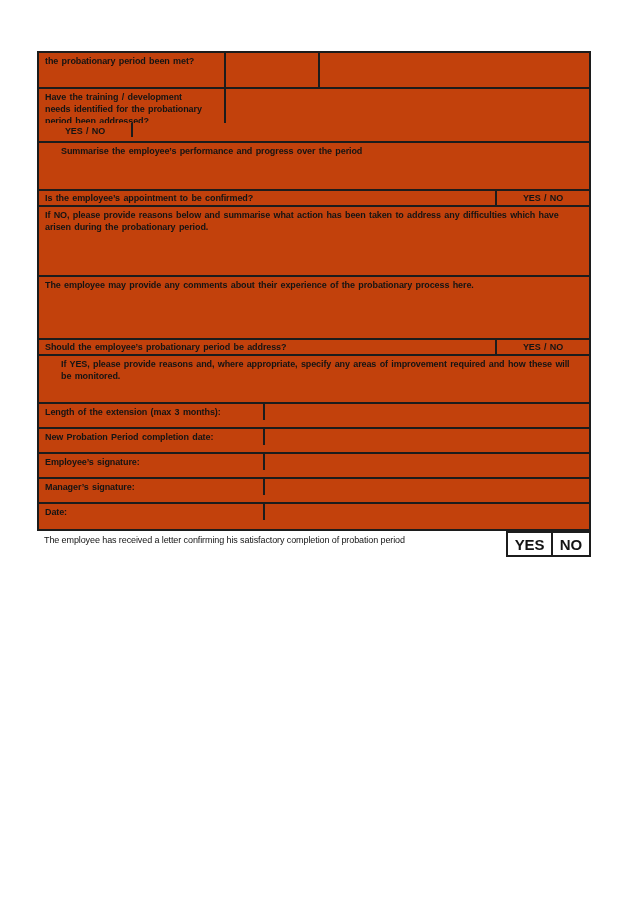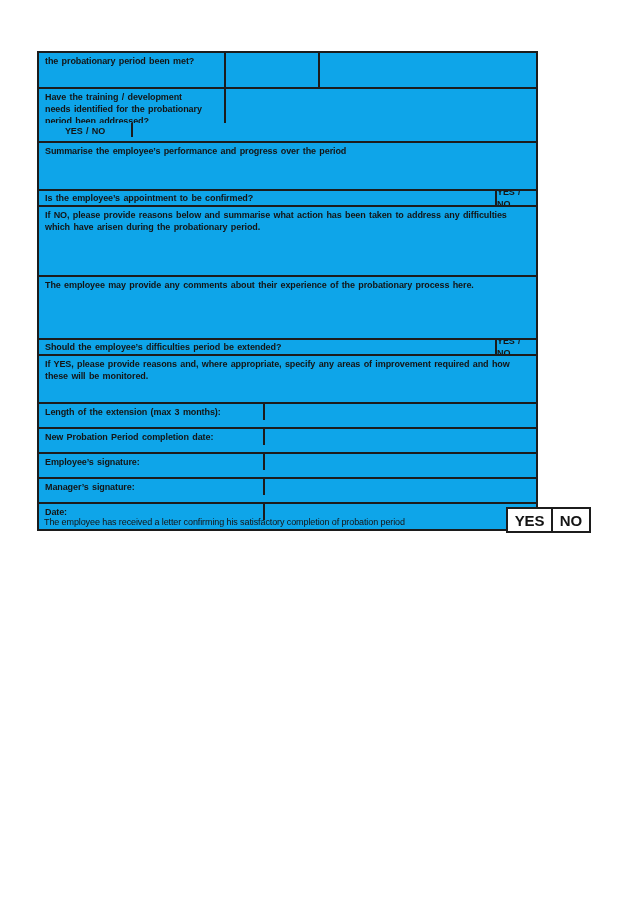--- a/index.html
+++ b/index.html
@@ -11,23 +11,23 @@
   }
   .page {
     position: relative;
     width: 636px; height: 900px;
     background: #ffffff;
     overflow: hidden;
   }
   .form-table {
     position: absolute;
     left: 37px; top: 51px;
-    width: 501px;
+    width: 554px;
     border: 2px solid #1c1c1c;
-    background: #0ea5e9;
+    background: #c2410c;
   }
   .row { display: flex; border-bottom: 2px solid #1c1c1c; }
   .row.last { border-bottom: none; }
   .cell {
     border-right: 2px solid #1c1c1c;
     padding: 2px 6px 2px 6px;
     font-size: 9px;
     line-height: 12px;
     font-weight: bold;
     letter-spacing: -0.1px;
@@ -40,33 +40,33 @@
   .cell.vcenter { display: flex; align-items: center; }
   .cell.hcenter { display: flex; align-items: center; justify-content: center; padding: 0; }
   
   .c-q3   { width: 187px; }   
   .c-a3   { width: 94px; }    
   .c-q2   { width: 458px; }   
   .c-l2   { width: 226px; }   
   
   .h36 { height: 36px; }
   .h54 { height: 54px; flex-direction: column; }
-  .h48 { height: 48px; }
+  .h48 { height: 48px; padding-left: 16px; }
   .h16 { height: 16px; }
   .h70 { height: 70px; }
   .h63 { height: 63px; }
   .h25 { height: 25px; flex-direction: column; }
   .thin .cell { padding-top: 0; padding-bottom: 0; }
   
   .footer {
     position: absolute;
-    left: 37px; top: 507px;
+    left: 37px; top: 531px;
     width: 554px;
     display: flex;
-    align-items: center;
+    align-items: flex-start;
     gap: 48px;
   }
   .footer-text {
     flex: 1;
     font-size: 9px;
     line-height: 11px;
     font-weight: normal;
     letter-spacing: -0.1px;
     padding: 4px 8px 0 7px;
   }
@@ -113,21 +113,21 @@
 
     <div class="row h70">
       <div class="cell lastcell">If NO, please provide reasons below and summarise what action has been taken to address any difficulties which have arisen during the probationary period.</div>
     </div>
 
     <div class="row h63">
       <div class="cell lastcell">The employee may provide any comments about their experience of the probationary process here.</div>
     </div>
 
     <div class="row h16 thin">
-      <div class="cell c-q2 vcenter">Should the employee’s difficulties period be extended?</div>
+      <div class="cell c-q2 vcenter">Should the employee’s probationary period be address?</div>
       <div class="cell lastcell hcenter">YES / NO</div>
     </div>
 
     <div class="row h48">
       <div class="cell lastcell">If YES, please provide reasons and, where appropriate, specify any areas of improvement required and how these will be monitored.</div>
     </div>
 
     <div class="row h25">
       <div class="cell c-l2 vcenter">Length of the extension (max 3 months):</div>
       <div class="cell lastcell"></div>

